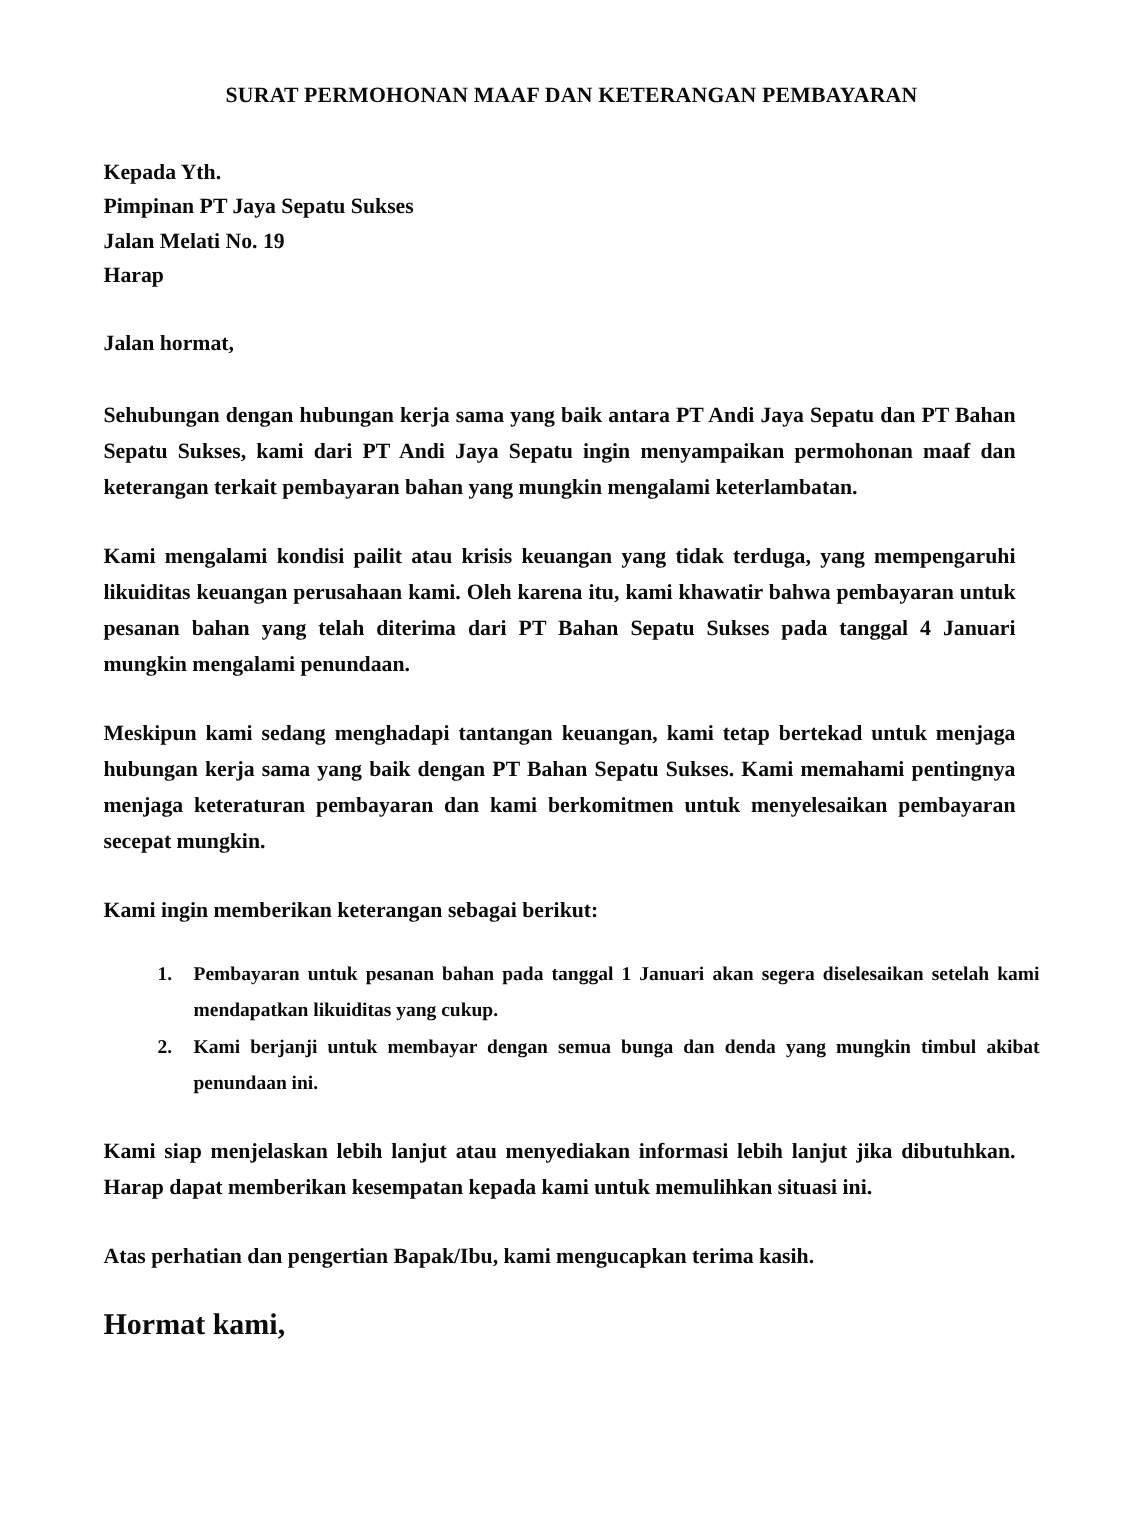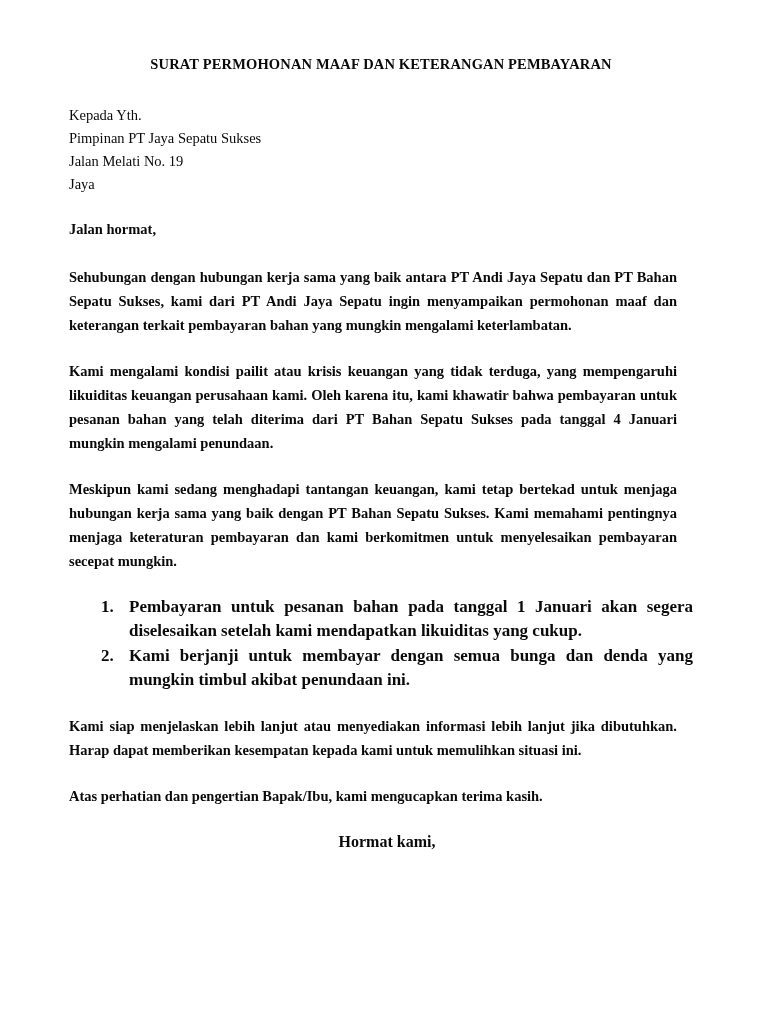--- a/index.html
+++ b/index.html
@@ -34,21 +34,21 @@
     font-size: 14.5px;
     letter-spacing: 0.15px;
     line-height: 20px;
     margin: 0 0 30px 0;
   }
   .addr-block {
     margin: 0 0 22px 0;
   }
   .addr-line {
     font-size: 14.5px;
-    font-weight: normal;
+    font-weight: bold;
     line-height: 23px;
     margin: 0;
   }
   .salutation {
     font-size: 14.5px;
     font-weight: bold;
     line-height: 23px;
     margin: 0 0 24px 0;
   }
   p.body-para {
@@ -62,63 +62,63 @@
   p.body-para.lead-in {
     margin-bottom: 18px;
   }
   ol.claims {
     margin: 0 0 22px 0;
     padding-left: 49px;
     list-style-position: outside;
     list-style-type: decimal;
   }
   ol.claims li {
-    font-size: 17px;
+    font-size: 13px;
     font-weight: bold;
     line-height: 24px;
     text-align: justify;
     text-justify: inter-word;
     padding-left: 11px;
     margin: 0 0 1px 0;
   }
   ol.claims li::marker {
     font-weight: bold;
   }
   .closing-line {
-    font-size: 16px;
+    font-size: 20px;
     font-weight: bold;
     line-height: 23px;
-    margin: 0 0 10px 12px;
-    text-align: center;
+    margin: 0 0 10px 0;
   }
   .sign-gap {
     height: 47px;
   }
 </style>
 </head>
 <body>
 
 <div class="page">
   <div class="content">
 
     <h1 class="doc-title">SURAT PERMOHONAN MAAF DAN KETERANGAN PEMBAYARAN</h1>
 
     <div class="addr-block">
       <p class="addr-line">Kepada Yth.</p>
       <p class="addr-line">Pimpinan PT Jaya Sepatu Sukses</p>
       <p class="addr-line">Jalan Melati No. 19</p>
-      <p class="addr-line">Jaya</p>
+      <p class="addr-line">Harap</p>
     </div>
 
     <p class="salutation">Jalan hormat,</p>
 
     <p class="body-para">Sehubungan dengan hubungan kerja sama yang baik antara PT Andi Jaya Sepatu dan PT Bahan Sepatu Sukses, kami dari PT Andi Jaya Sepatu ingin menyampaikan permohonan maaf dan keterangan terkait pembayaran bahan yang mungkin mengalami keterlambatan.</p>
     <p class="body-para">Kami mengalami kondisi pailit atau krisis keuangan yang tidak terduga, yang mempengaruhi likuiditas keuangan perusahaan kami. Oleh karena itu, kami khawatir bahwa pembayaran untuk pesanan bahan yang telah diterima dari PT Bahan Sepatu Sukses pada tanggal 4 Januari mungkin mengalami penundaan.</p>
     <p class="body-para">Meskipun kami sedang menghadapi tantangan keuangan, kami tetap bertekad untuk menjaga hubungan kerja sama yang baik dengan PT Bahan Sepatu Sukses. Kami memahami pentingnya menjaga keteraturan pembayaran dan kami berkomitmen untuk menyelesaikan pembayaran secepat mungkin.</p>
 
+    <p class="body-para lead-in">Kami ingin memberikan keterangan sebagai berikut:</p>
 
     <ol class="claims">
       <li>Pembayaran untuk pesanan bahan pada tanggal 1 Januari akan segera diselesaikan setelah kami mendapatkan likuiditas yang cukup.</li>
       <li>Kami berjanji untuk membayar dengan semua bunga dan denda yang mungkin timbul akibat penundaan ini.</li>
     </ol>
 
     <p class="body-para">Kami siap menjelaskan lebih lanjut atau menyediakan informasi lebih lanjut jika dibutuhkan. Harap dapat memberikan kesempatan kepada kami untuk memulihkan situasi ini.</p>
     <p class="body-para">Atas perhatian dan pengertian Bapak/Ibu, kami mengucapkan terima kasih.</p>
 
     <p class="closing-line">Hormat kami,</p>

